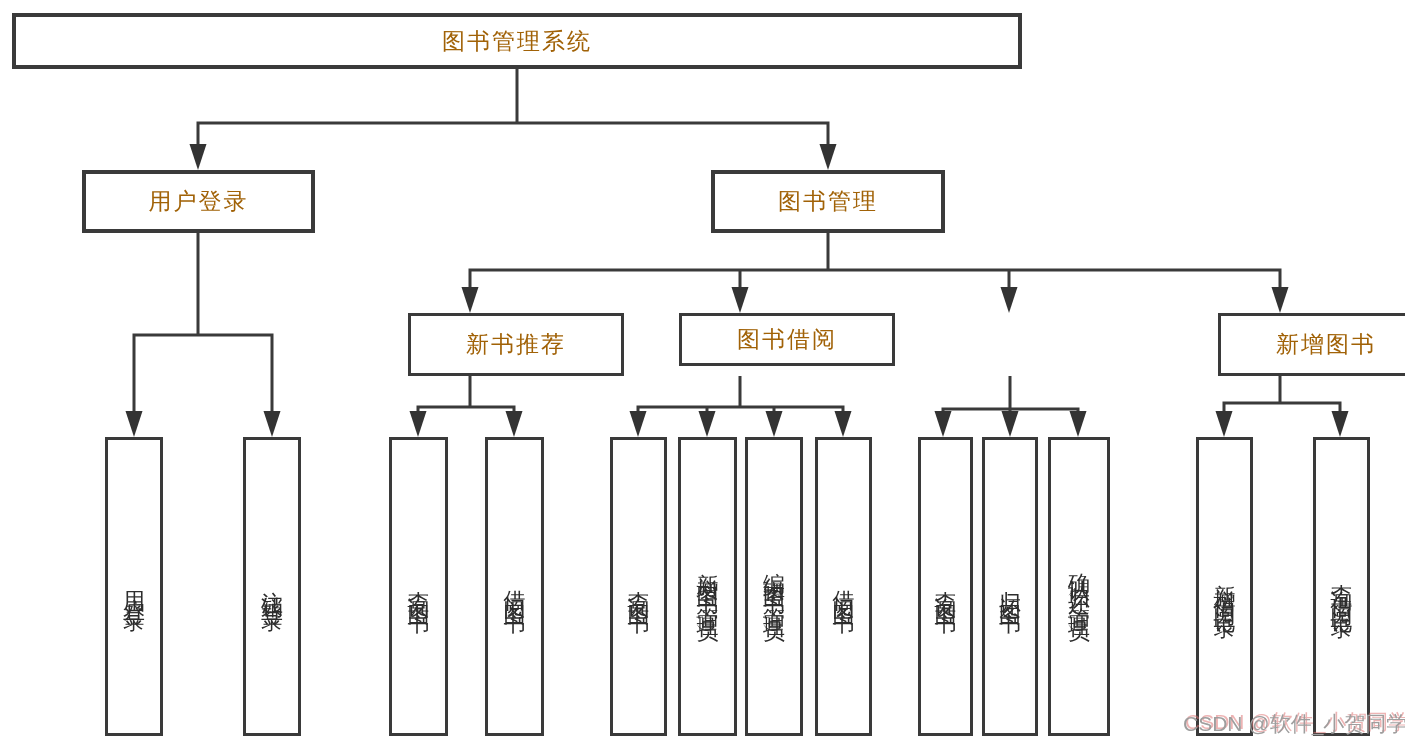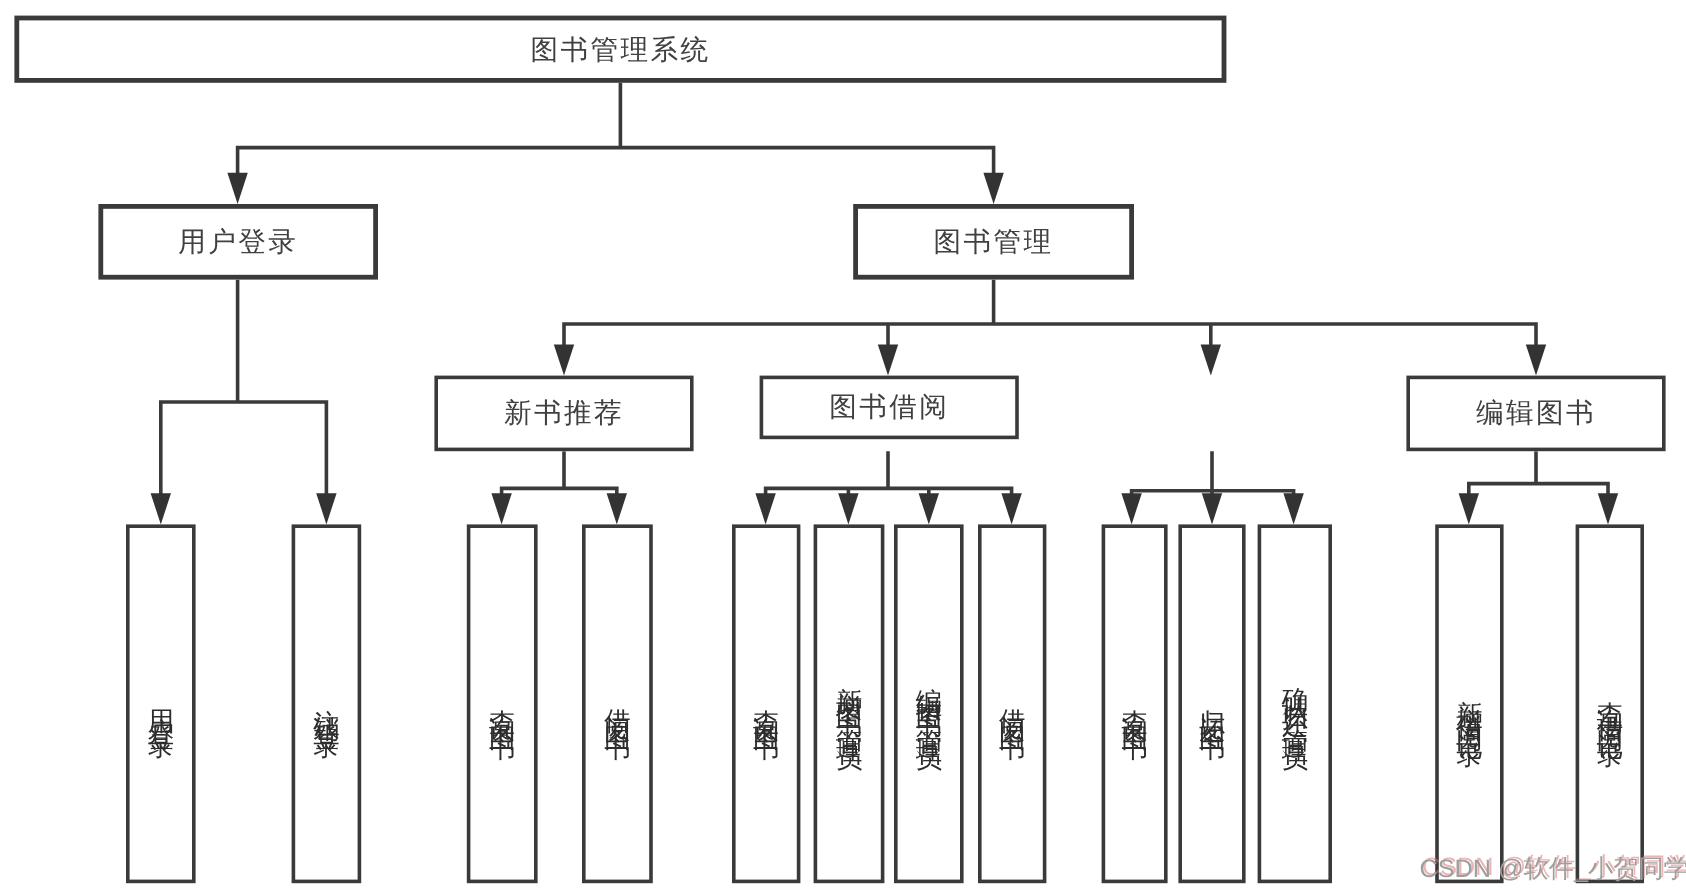--- a/index.html
+++ b/index.html
@@ -7,23 +7,23 @@
     position:relative;width:1405px;height:747px;background:#fff;overflow:hidden;
     font-family:"Liberation Sans","DejaVu Sans",sans-serif;
   }
   .wires{position:absolute;left:0;top:0;z-index:1;}
   .node{
     position:absolute;box-sizing:border-box;background:#fff;
     border:4px solid #3a3a3a;display:flex;align-items:center;justify-content:center;
     z-index:2;
   }
   .node .hlabel{
-    font-size:23px;color:#404040;letter-spacing:2px;white-space:nowrap;
+    font-size:23px;color:#a16207;letter-spacing:2px;white-space:nowrap;
   }
-  .lvl3{border-width:3px;}
+  .lvl3{border-width:3px;margin-left:46px;}
   .leaf{
     position:absolute;top:437px;height:299px;box-sizing:border-box;background:#fff;
     border:3px solid #3a3a3a;display:flex;align-items:center;justify-content:center;
     z-index:2;
   }
   .vlabel{
     writing-mode:vertical-rl;text-orientation:mixed;
     font-size:22px;color:#2d2d2d;letter-spacing:7px;line-height:1.1;
     white-space:nowrap;
   }
@@ -87,21 +87,21 @@
     <span class="hlabel">图书管理</span>
   </div>
 
   <div class="node lvl3" style="left:362px;top:313px;width:216px;height:63px;">
     <span class="hlabel">新书推荐</span>
   </div>
   <div class="node lvl3" style="left:633px;top:313px;width:216px;height:53px;">
     <span class="hlabel">图书借阅</span>
   </div>
   <div class="node lvl3" style="left:1172px;top:313px;width:216px;height:63px;">
-    <span class="hlabel">编辑图书</span>
+    <span class="hlabel">新增图书</span>
   </div>
 
   <div class="leaf" style="left:105px;width:58px;">
     <span class="vlabel">用户登录</span>
   </div>
   <div class="leaf" style="left:243px;width:58px;">
     <span class="vlabel">注销登录</span>
   </div>
 
   <div class="leaf" style="left:389px;width:59px;">

